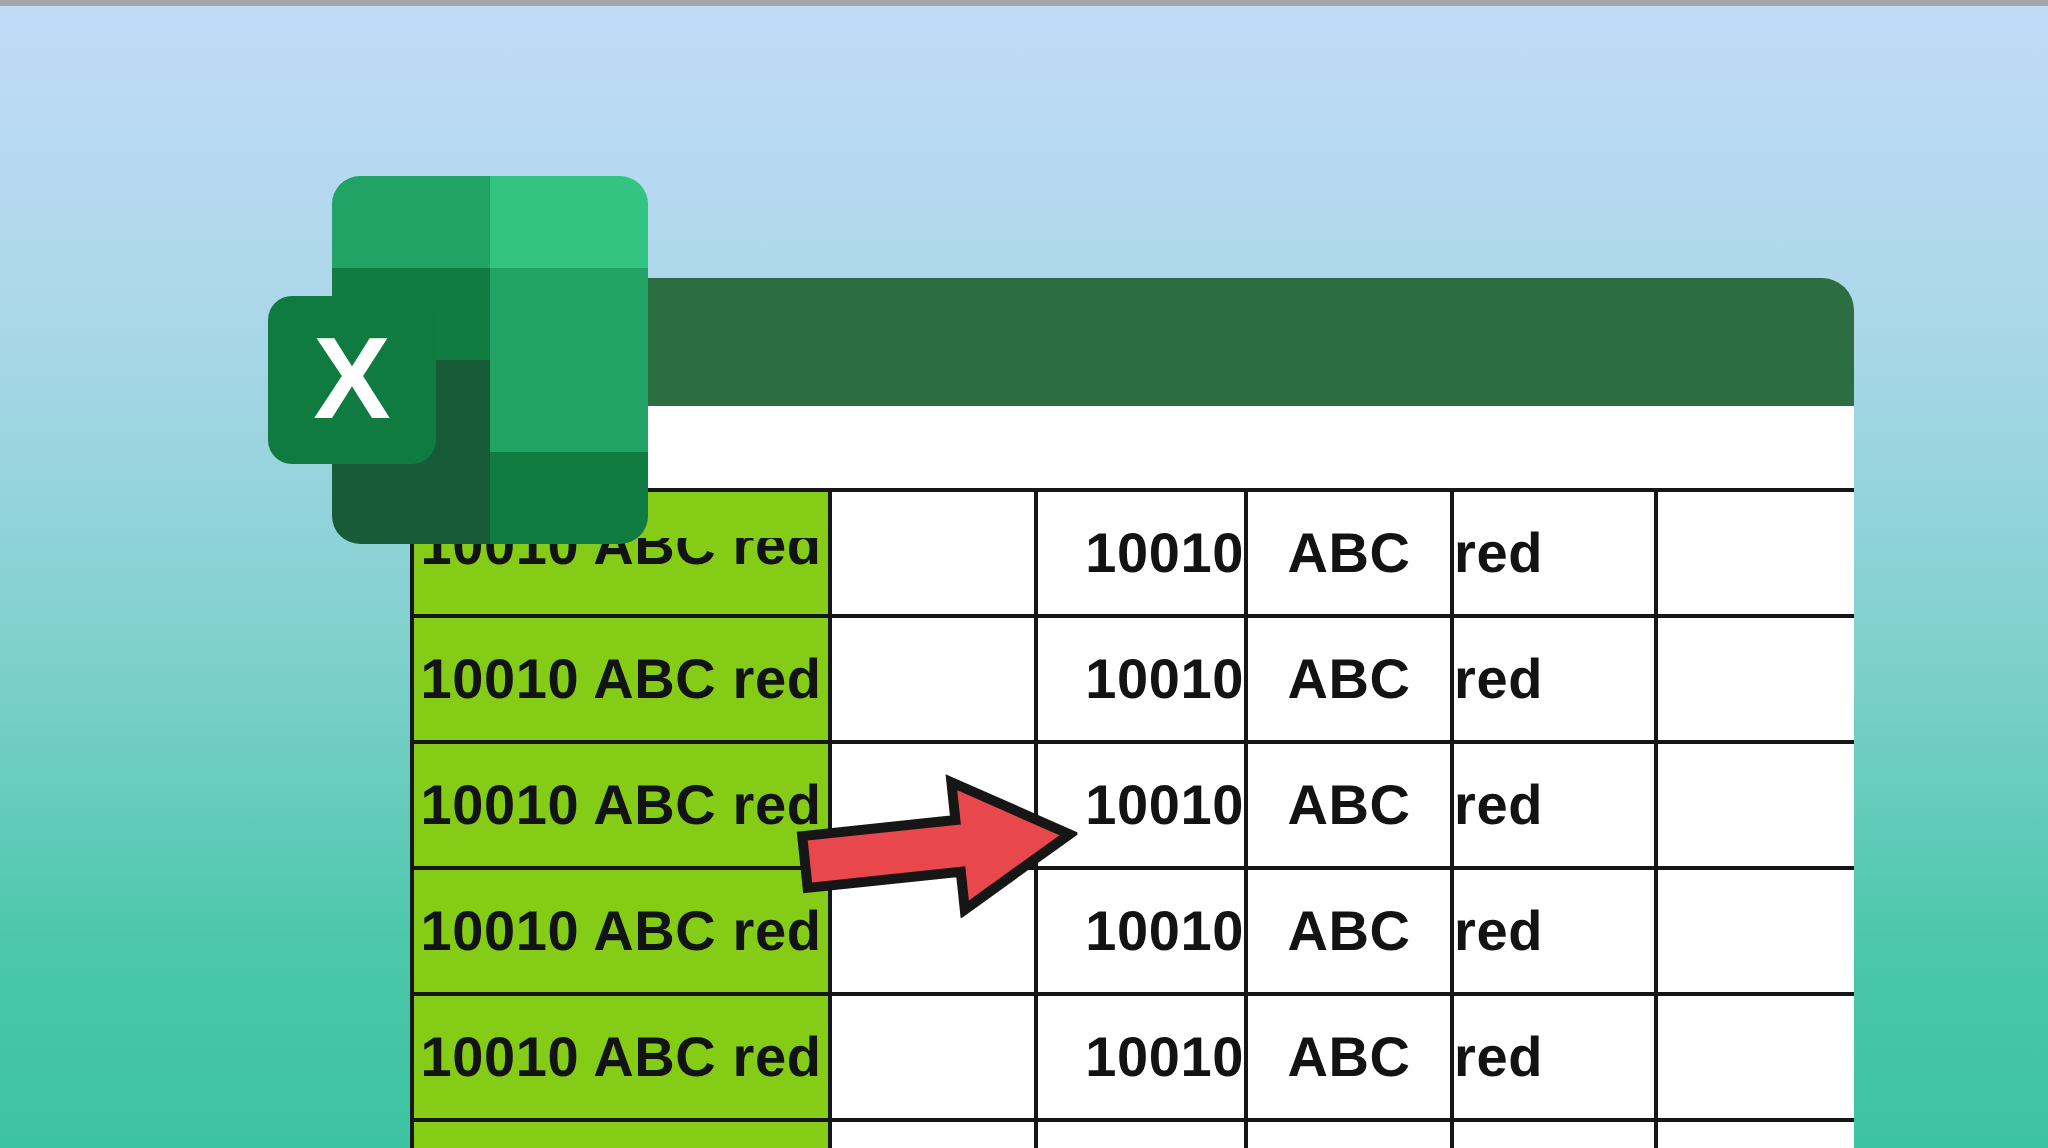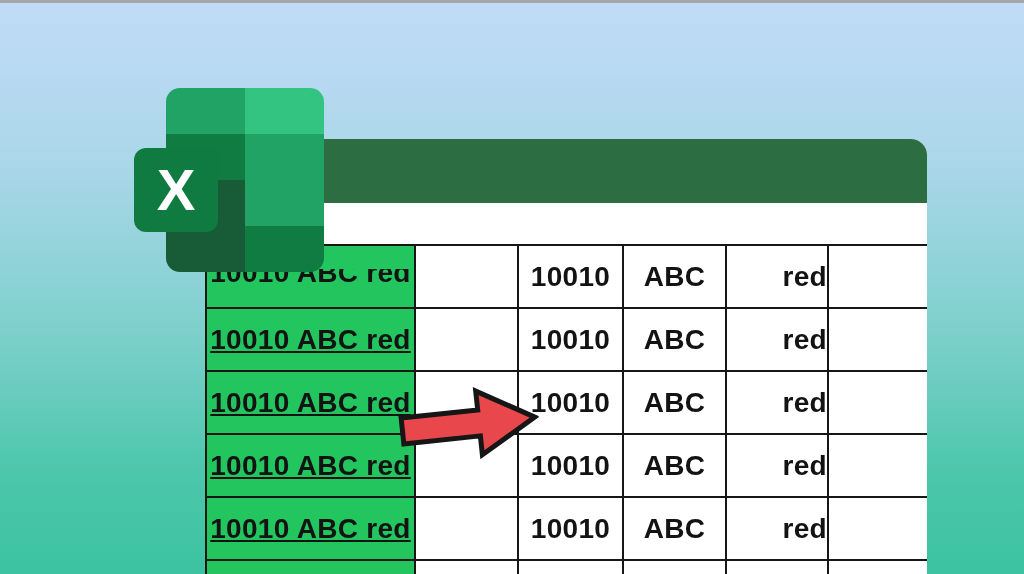--- a/index.html
+++ b/index.html
@@ -22,25 +22,25 @@
   
   table.split {
     position:absolute; left:0; top:105px;
     border-collapse:collapse; table-layout:fixed; width:722px;
   }
   table.split td {
     border:2px solid #161616; height:61px; padding:0;
     font-weight:700; font-size:28px; line-height:1; letter-spacing:0.3px;
     color:#131313; vertical-align:middle; overflow:hidden; white-space:nowrap;
   }
-  td.c1 { background:#22c55e; text-align:center;text-decoration:underline; }
+  td.c1 { background:#84cc16; text-align:center; }
   td.c2, td.c6 { background:#ffffff; }
-  td.c3 { background:#ffffff; text-align:center; }
+  td.c3 { background:#ffffff; text-align:right; }
   td.c4 { background:#ffffff; text-align:center; padding-left:5px; }
-  td.c5 { background:#ffffff; text-align:right; padding-left:12px; }
+  td.c5 { background:#ffffff; text-align:left; padding-left:12px; }
 
   
   td.r1c1 { position:relative; }
   .clipwin  { position:absolute; left:0; right:0; top:23px; bottom:0; overflow:hidden; }
   .cliptext { position:absolute; top:-10px; left:0; width:100%; text-align:center;
               font-weight:700; font-size:28px; line-height:28px; letter-spacing:0.3px; color:#131313; }
 
   
   .xl-icon { position:absolute; left:134px; top:88px; width:324px; height:184px; z-index:5; }
   .xl-book { position:absolute; left:32px; top:0; width:158px; height:184px;

